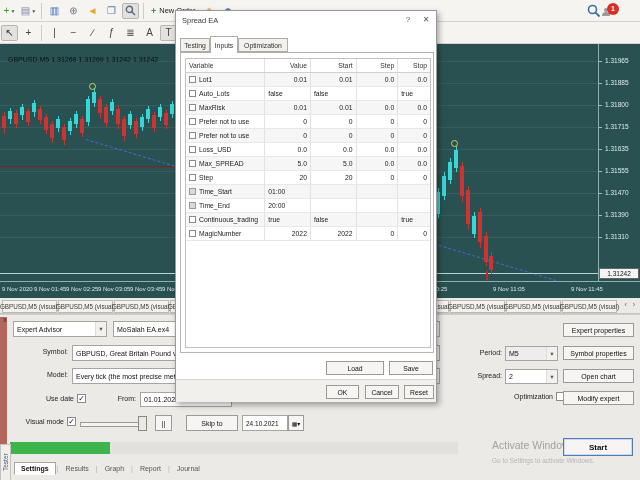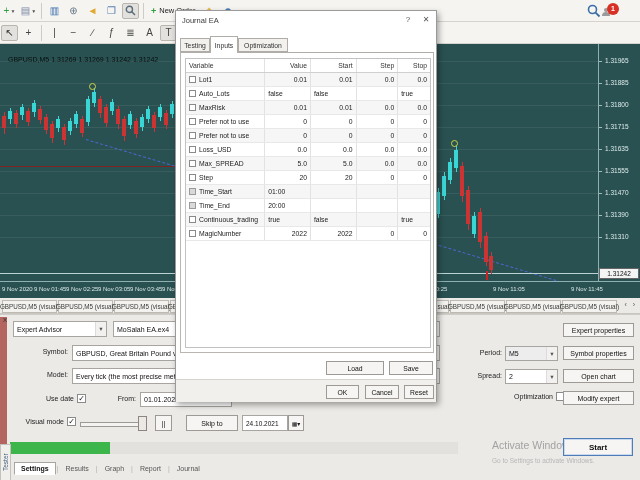--- a/index.html
+++ b/index.html
@@ -415,21 +415,21 @@
         <span class="tsep">|</span>
         <div class="ttab">Graph</div>
         <span class="tsep">|</span>
         <div class="ttab">Report</div>
         <span class="tsep">|</span>
         <div class="ttab">Journal</div>
       </div>
   </div>
 
   <div id="dialog">
-    <div id="dlg-title">Journal EA</div>
+    <div id="dlg-title">Spread EA</div>
     <div class="dlg-sys" style="left:226px;">?</div>
     <div class="dlg-sys" style="left:244px;">✕</div>
     <div id="dlg-tabs">
         <div class="dtab" style="left: 4px; width: 30px;">Testing</div>
         <div class="dtab active" style="left: 34px; width: 28px;">Inputs</div>
         <div class="dtab" style="left: 62px; width: 50px;">Optimization</div>
       </div>
     <div id="dlg-page">
       <div id="dlg-table">
           <div class="trow head">

